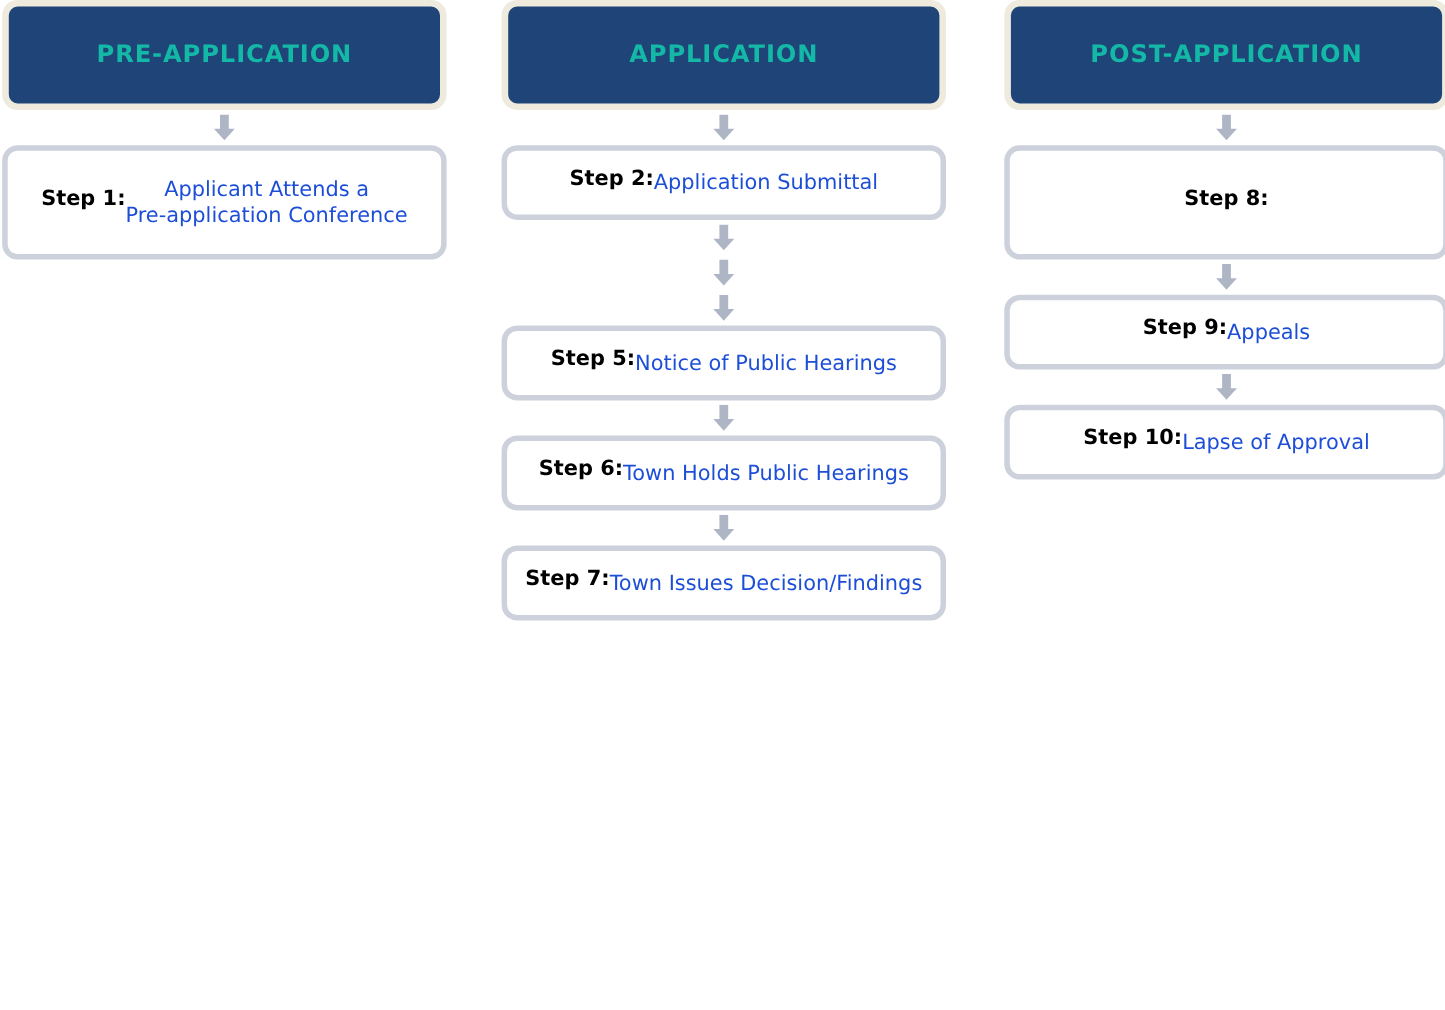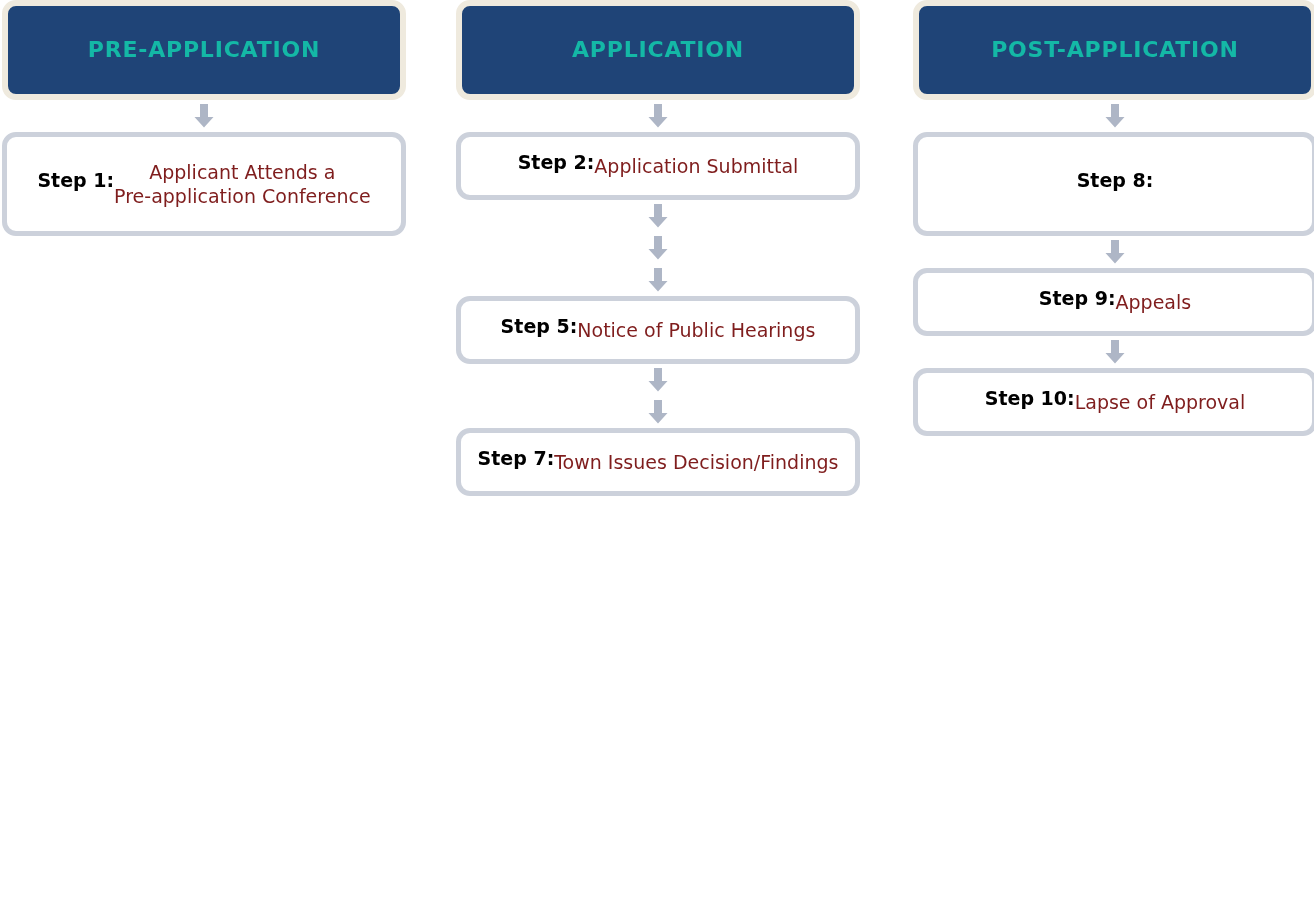--- a/index.html
+++ b/index.html
@@ -86,21 +86,21 @@
     font-weight: bold;
     color: #000000;
     line-height: 1.25;
     text-align: center;
     margin-bottom: 6px;
     white-space: nowrap;
   }
   .step-text {
     font-size: 19px;
     font-weight: normal;
-    color: #7f1d1d;
+    color: #1d4ed8;
     line-height: 1.28;
     text-align: center;
   }
 </style>
 </head>
 <body style="background: rgb(255, 255, 255);">
 
 <div id="flow">
     <div class="column col-pre">
       <div class="phase-header">
@@ -146,20 +146,24 @@
       </div>
       <div class="step-card h-one">
         <div class="step-number">Step 5:</div>
         <div class="step-text">Notice of Public Hearings</div>
       </div>
       <div class="arrow">
         <svg width="20" height="24" viewBox="0 0 20 24" aria-hidden="true">
           <polygon points="6,0 14,0 14,13 19.5,13 10,23.5 0.5,13 6,13" fill="#aeb6c6"></polygon>
         </svg>
       </div>
+      <div class="step-card h-one">
+        <div class="step-number">Step 6:</div>
+        <div class="step-text">Town Holds Public Hearings</div>
+      </div>
       <div class="arrow">
         <svg width="20" height="24" viewBox="0 0 20 24" aria-hidden="true">
           <polygon points="6,0 14,0 14,13 19.5,13 10,23.5 0.5,13 6,13" fill="#aeb6c6"></polygon>
         </svg>
       </div>
       <div class="step-card h-one">
         <div class="step-number">Step 7:</div>
         <div class="step-text">Town Issues Decision/Findings</div>
       </div>
     </div>

